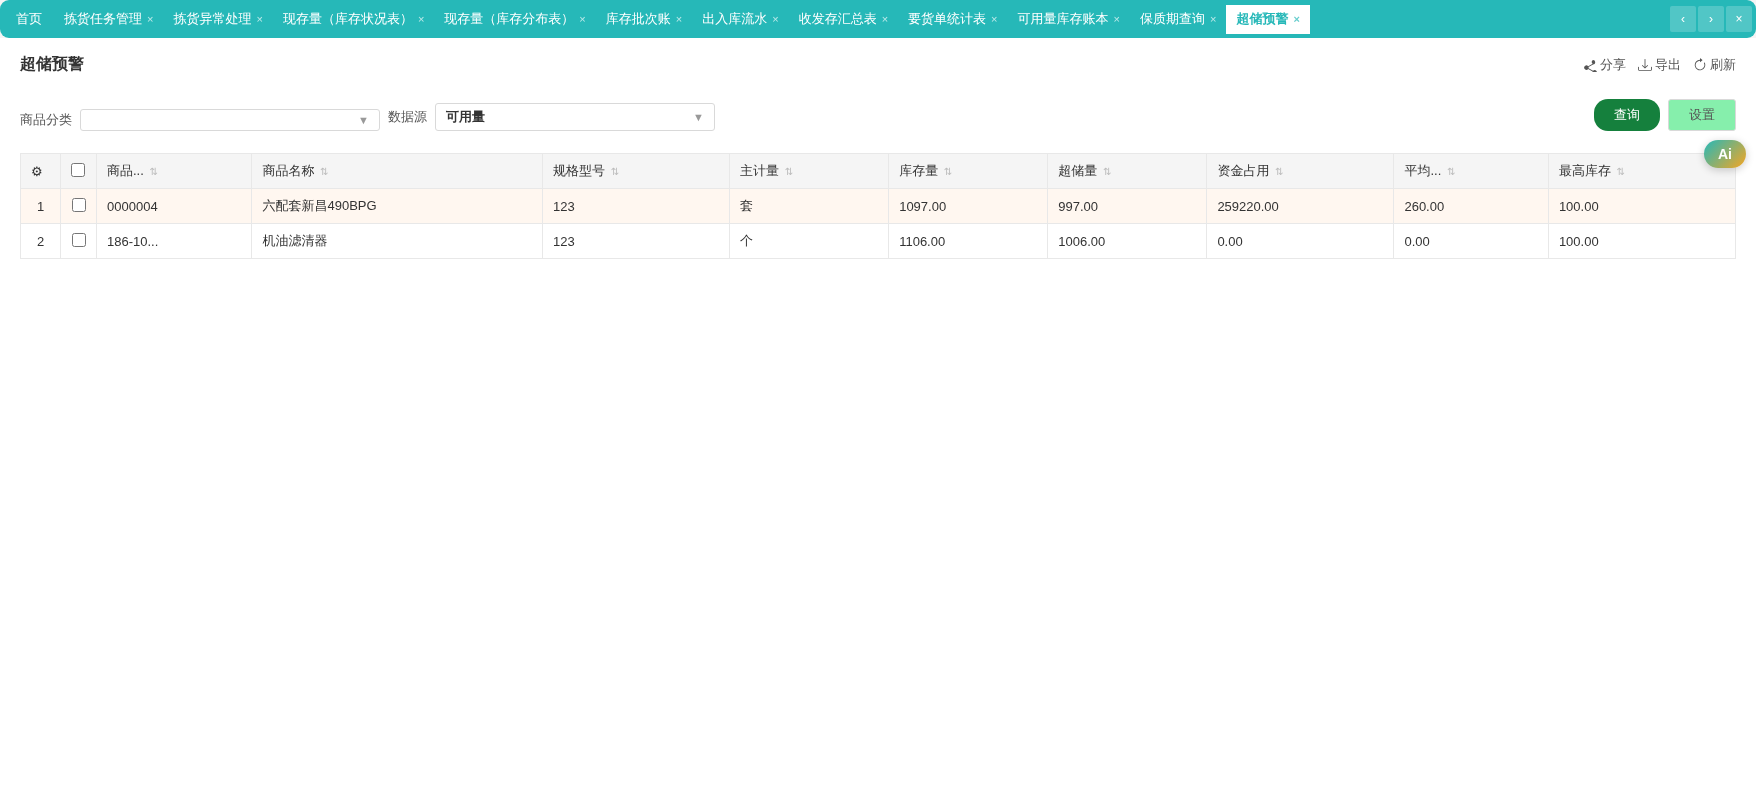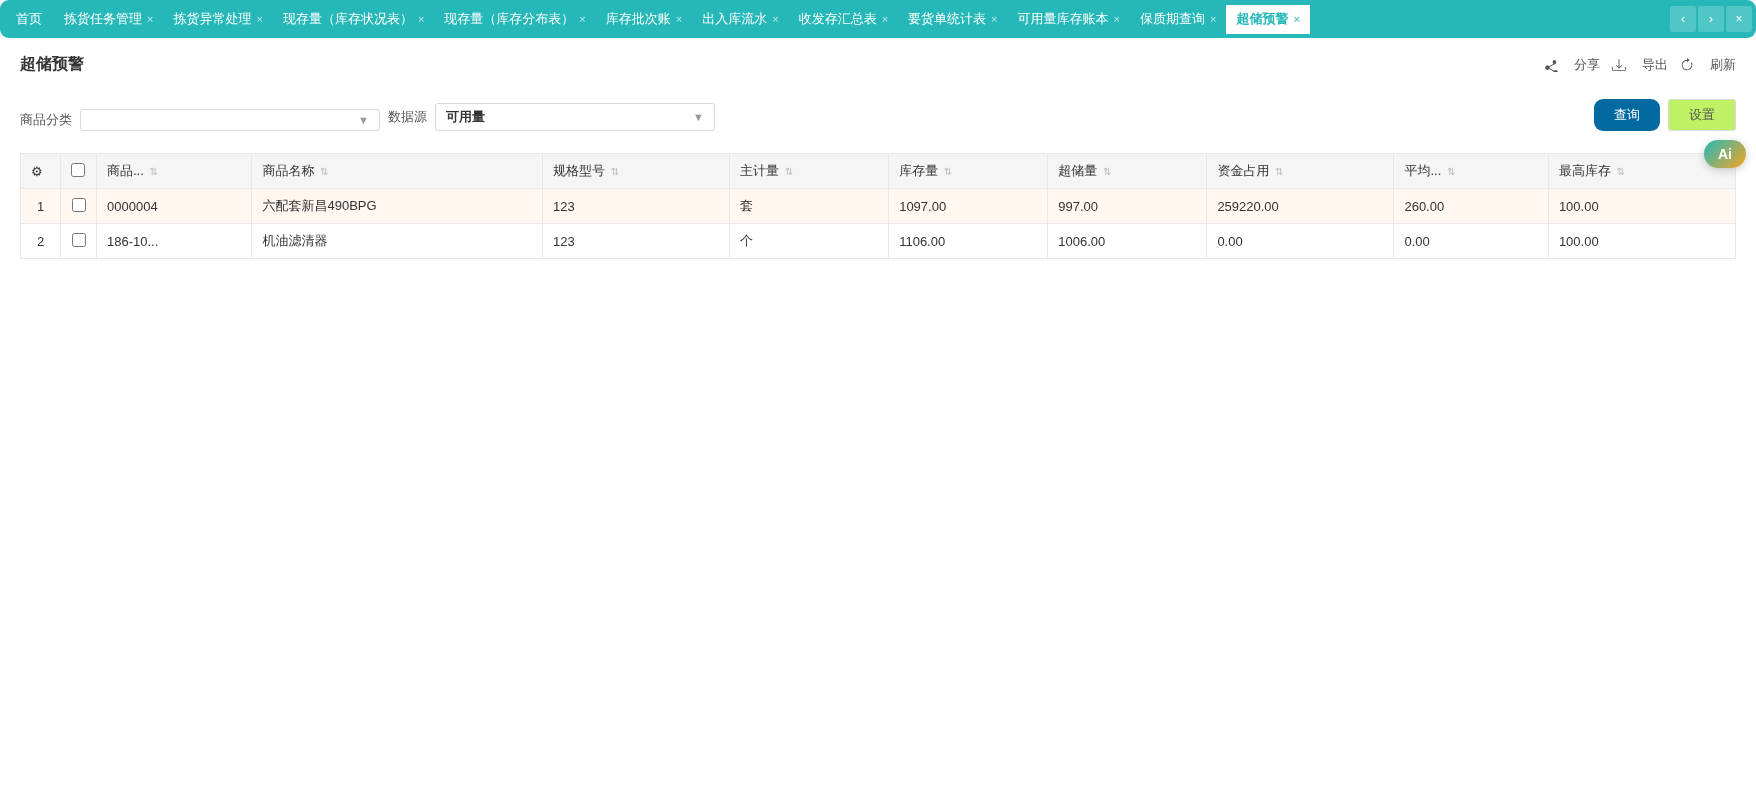--- a/index.html
+++ b/index.html
@@ -81,21 +81,21 @@
       color: #333;
     }
     .header-actions {
       display: flex;
       align-items: center;
       gap: 12px;
     }
     .action-link {
       display: flex;
       align-items: center;
-      gap: 16px;
+      gap: 3px;
       color: #555;
       cursor: pointer;
       font-size: 13px;
     }
 
     
     .filter-bar {
       display: flex;
       align-items: flex-end;
       gap: 8px;
@@ -126,30 +126,30 @@
       color: #333;
     }
     .filter-select-value { flex: 1; }
     .filter-select-arrow { color: #999; font-size: 11px; margin-left: 8px; }
     .filter-actions {
       margin-left: auto;
       display: flex;
       gap: 8px;
     }
     .btn-query {
-      background: #0369a1;
+      background: #15803d;
       color: #fff;
       border: none;
       padding: 6px 20px;
-      border-radius: 9px;
+      border-radius: 14px;
       cursor: pointer;
       font-size: 13px;
     }
     .btn-settings {
-      background: #bef264;
+      background: #86efac;
       color: #555;
       border: 1px solid #d9d9d9;
       padding: 6px 20px;
       border-radius: 3px;
       cursor: pointer;
       font-size: 13px;
     }
 
     
     .data-table {

